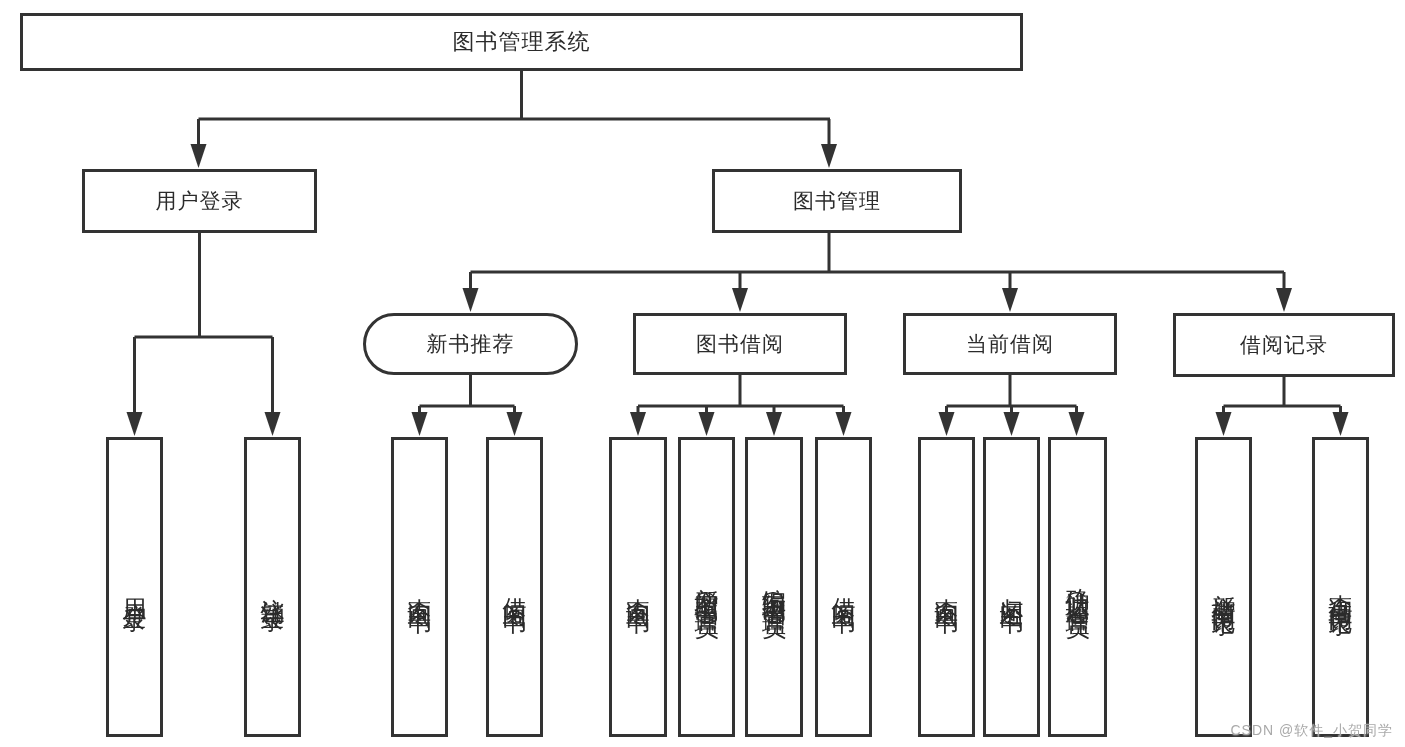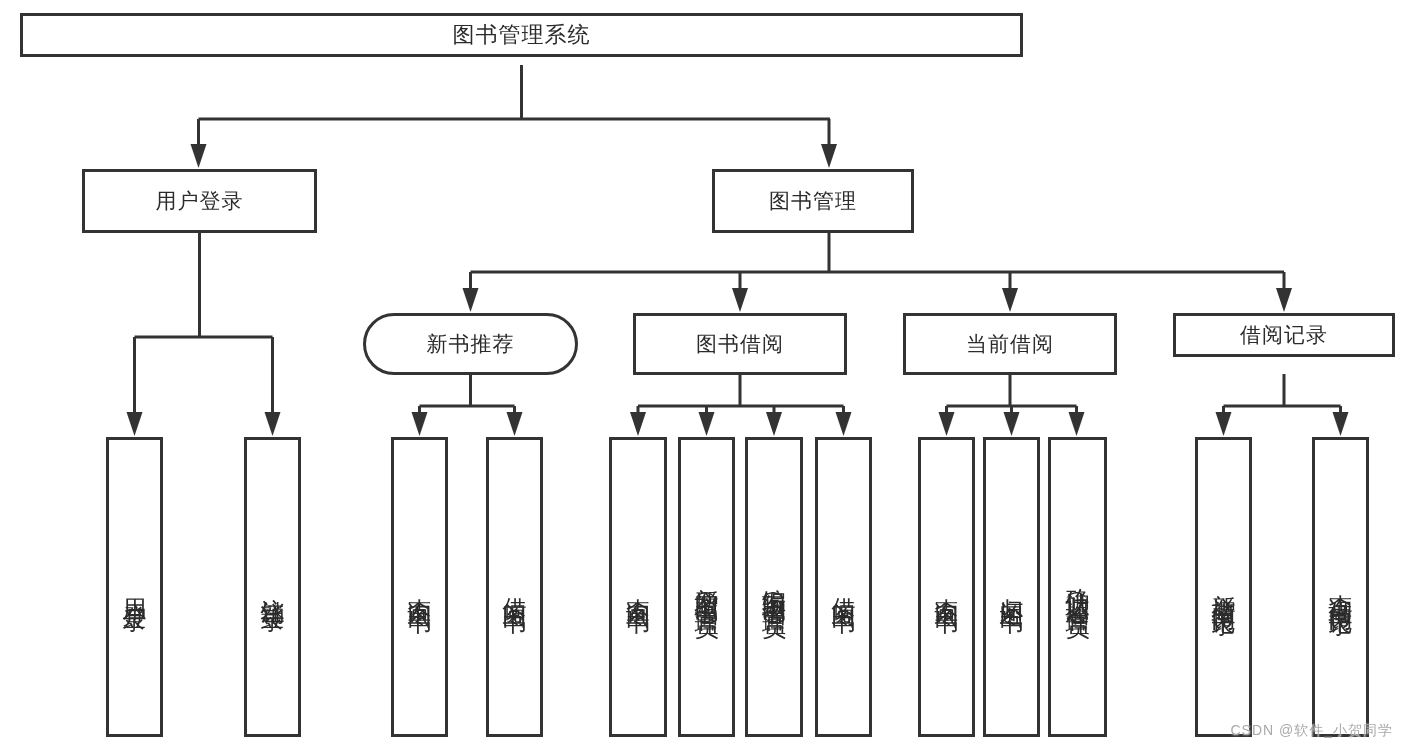--- a/index.html
+++ b/index.html
@@ -95,41 +95,41 @@
       <path d="M766 412 L782 412 L774 436 Z"></path>
       <path d="M835.5 412 L851.5 412 L843.5 436 Z"></path>
       <path d="M938.5 412 L954.5 412 L946.5 436 Z"></path>
       <path d="M1003.5 412 L1019.5 412 L1011.5 436 Z"></path>
       <path d="M1068.5 412 L1084.5 412 L1076.5 436 Z"></path>
       <path d="M1215.5 412 L1231.5 412 L1223.5 436 Z"></path>
       <path d="M1332.5 412 L1348.5 412 L1340.5 436 Z"></path>
     </g>
   </svg>
 
-  <div class="node node-h node-root" style="left:20px; top:13px; width:1003px; height:44px;">
+  <div class="node node-h node-root" style="left:20px; top:13px; width:1003px; height:58px;">
     <span class="label">图书管理系统</span>
   </div>
 
   <div class="node node-h" style="left:82px; top:169px; width:235px; height:64px;">
     <span class="label">用户登录</span>
   </div>
-  <div class="node node-h" style="left:712px; top:169px; width:202px; height:64px;">
+  <div class="node node-h" style="left:712px; top:169px; width:250px; height:64px;">
     <span class="label">图书管理</span>
   </div>
 
   <div class="node node-h" style="left:363px; top:313px; width:215px; height:62px;border-radius:31px;">
     <span class="label">新书推荐</span>
   </div>
   <div class="node node-h" style="left:903px; top:313px; width:214px; height:62px;">
     <span class="label">当前借阅</span>
   </div>
   <div class="node node-h" style="left:633px; top:313px; width:214px; height:62px;">
     <span class="label">图书借阅</span>
   </div>
-  <div class="node node-h" style="left:1173px; top:313px; width:222px; height:44px;">
+  <div class="node node-h" style="left:1173px; top:313px; width:222px; height:64px;">
     <span class="label">借阅记录</span>
   </div>
 
   <div class="node node-v" style="left:106px; top:437px; width:57px; height:300px;">
     <span class="label">用户登录</span>
   </div>
   <div class="node node-v" style="left:244px; top:437px; width:57px; height:300px;">
     <span class="label">注销登录</span>
   </div>
 

